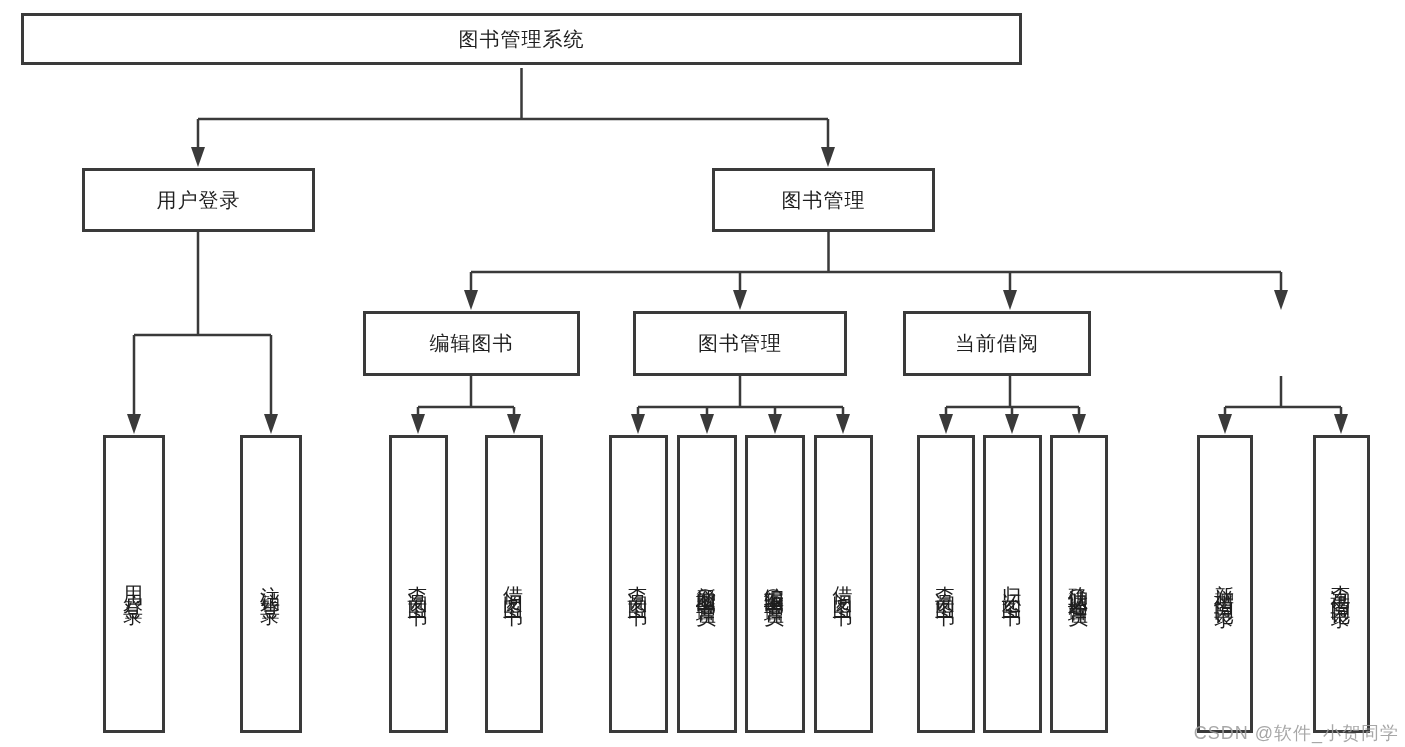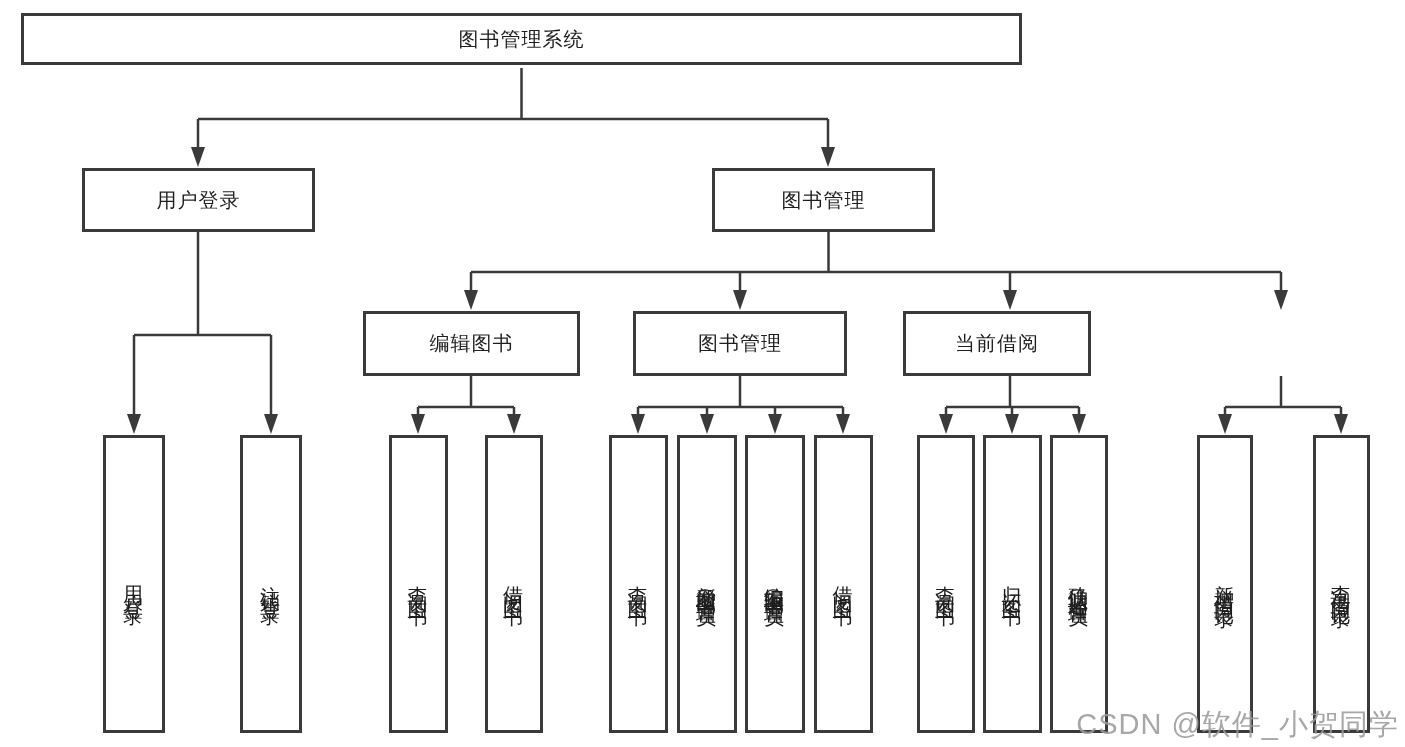--- a/index.html
+++ b/index.html
@@ -21,21 +21,21 @@
     border:3px solid var(--line);display:flex;align-items:center;justify-content:center;
     z-index:2;
   }
   .hbox{font-size:20px;color:var(--text);letter-spacing:1px;}
   .vbox .vtext{
     writing-mode:vertical-rl;text-orientation:mixed;white-space:nowrap;
     font-size:20px;letter-spacing:7px;color:var(--text);
   }
   .watermark{
     position:absolute;right:6px;bottom:2px;z-index:5;
-    font-size:29px;letter-spacing:1px;color:var(--watermark);opacity:.88;
+    font-size:18px;letter-spacing:1px;color:var(--watermark);opacity:.88;
   }
 </style>
 </head>
 <body>
 
 <div class="canvas">
 
   <svg class="edges" width="1405" height="747" viewBox="0 0 1405 747">
 
     <path class="edge" d="M521.5 68 V119 M198 119 H828 M198 119 V150 M828 119 V150"></path>

